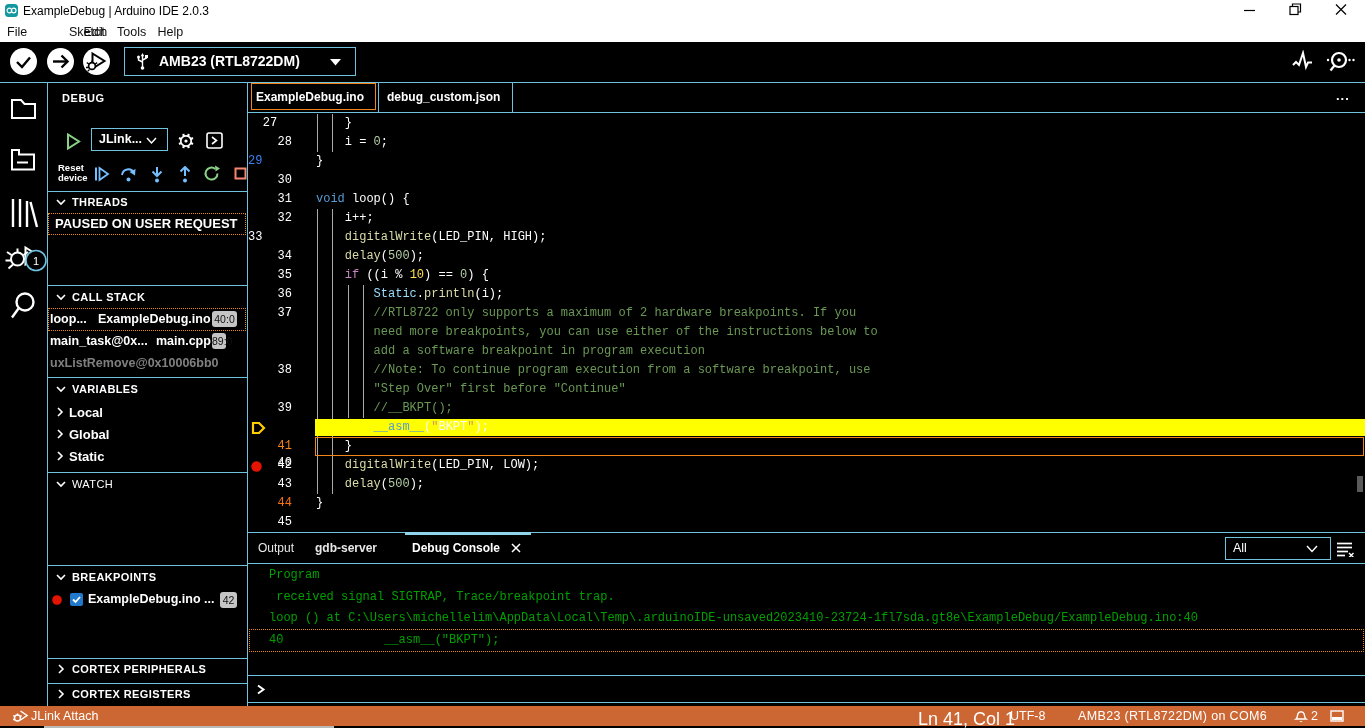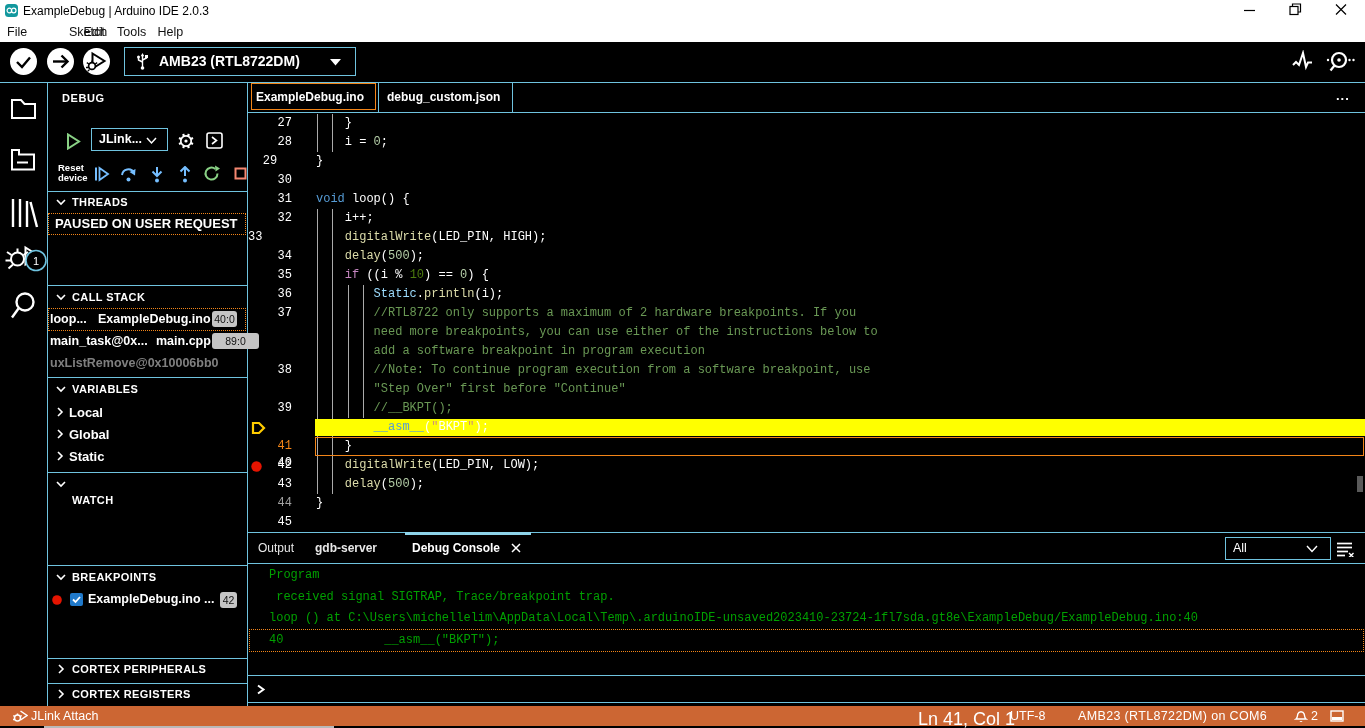--- a/index.html
+++ b/index.html
@@ -161,21 +161,21 @@
 <svg style="position:absolute;left:56px;top:292px" width="10" height="10" viewBox="0 0 10 10">
     <polyline points="1,3 5,7 9,3" fill="none" stroke="#fff" stroke-width="1.6"></polyline>
   </svg>
 <div style="position:absolute;left:72px;top:291px;font-size:11px;font-weight:700;color:#fff;letter-spacing:.4px;">CALL STACK</div>
 <div style="position:absolute;left:47.5px;top:307.5px;width:198px;height:23px;border:1px dotted #F38518;box-sizing:border-box;"></div>
 <div style="position:absolute;left:50px;top:312px;font-size:12.5px;font-weight:700;color:#fff;">loop...</div>
 <div style="position:absolute;left:98px;top:312px;font-size:12.5px;font-weight:700;color:#fff;">ExampleDebug.ino</div>
 <div style="position:absolute;left:212px;top:311px;width:25px;height:16px;background:#c5c5c5;border-radius:3px;color:#111;font-size:10.5px;line-height:16px;text-align:center;">40:0</div>
 <div style="position:absolute;left:50px;top:334px;font-size:12.5px;font-weight:700;color:#fff;">main_task@0x...</div>
 <div style="position:absolute;left:156px;top:334px;font-size:12.5px;font-weight:700;color:#fff;">main.cpp</div>
-<div style="position:absolute;left:212px;top:333px;width:47px;height:16px;background:#c5c5c5;border-radius:3px;color:#111;font-size:10.5px;line-height:16px;text-align:center;">89:0</div>
+<div style="position:absolute;left:212px;top:333px;width:14px;height:16px;background:#c5c5c5;border-radius:3px;color:#111;font-size:10.5px;line-height:16px;text-align:center;">89:0</div>
 <div style="position:absolute;left:50px;top:356px;font-size:12.5px;font-weight:700;color:#808080;">uxListRemove@0x10006bb0</div>
 <div style="position:absolute;left:47px;top:377px;width:201px;height:1px;background:#6FC3DF;"></div>
 <svg style="position:absolute;left:56px;top:384px" width="10" height="10" viewBox="0 0 10 10">
     <polyline points="1,3 5,7 9,3" fill="none" stroke="#fff" stroke-width="1.6"></polyline>
   </svg>
 <div style="position:absolute;left:72px;top:383px;font-size:11px;font-weight:700;color:#fff;letter-spacing:.4px;">VARIABLES</div>
 <svg style="position:absolute;left:55px;top:407px" width="10" height="10" viewBox="0 0 10 10">
     <polyline points="3,1 7,5 3,9" fill="none" stroke="#fff" stroke-width="1.6"></polyline>
   </svg>
 <div style="position:absolute;left:69px;top:405px;font-size:13px;font-weight:700;color:#fff;">Local</div>
@@ -184,21 +184,21 @@
   </svg>
 <div style="position:absolute;left:69px;top:427px;font-size:13px;font-weight:700;color:#fff;">Global</div>
 <svg style="position:absolute;left:55px;top:451px" width="10" height="10" viewBox="0 0 10 10">
     <polyline points="3,1 7,5 3,9" fill="none" stroke="#fff" stroke-width="1.6"></polyline>
   </svg>
 <div style="position:absolute;left:69px;top:449px;font-size:13px;font-weight:700;color:#fff;">Static</div>
 <div style="position:absolute;left:47px;top:472px;width:201px;height:1px;background:#6FC3DF;"></div>
 <svg style="position:absolute;left:56px;top:479px" width="10" height="10" viewBox="0 0 10 10">
     <polyline points="1,3 5,7 9,3" fill="none" stroke="#fff" stroke-width="1.6"></polyline>
   </svg>
-<div style="position:absolute;left:72px;top:494px;font-size:11px;font-weight:700;color:#fff;letter-spacing:.4px;">WATCH</div>
+<div style="position:absolute;left:72px;top:478px;font-size:11px;font-weight:400;color:#fff;letter-spacing:.4px;">WATCH</div>
 <div style="position:absolute;left:47px;top:565px;width:201px;height:1px;background:#6FC3DF;"></div>
 <svg style="position:absolute;left:56px;top:572px" width="10" height="10" viewBox="0 0 10 10">
     <polyline points="1,3 5,7 9,3" fill="none" stroke="#fff" stroke-width="1.6"></polyline>
   </svg>
 <div style="position:absolute;left:72px;top:571px;font-size:11px;font-weight:700;color:#fff;letter-spacing:.4px;">BREAKPOINTS</div>
 <svg style="position:absolute;left:52px;top:595px" width="10" height="10">
     <circle cx="5" cy="5" r="4.8" fill="#E51400"></circle>
   </svg>
 <div style="position:absolute;left:70px;top:593px;width:13px;height:13px;background:#2079CA;border-radius:2px;"></div>
 <svg style="position:absolute;left:70px;top:593px" width="13" height="13" viewBox="0 0 13 13">
@@ -233,48 +233,48 @@
     <div style="position:absolute;left:363px;top:285px;width:1px;height:133px;background:#aaaaaa;"></div>
     <div style="position:absolute;left:315px;top:419px;width:1050px;height:17px;background:#FFFF00;"></div>
     <div style="position:absolute;left:315px;top:437px;width:1049px;height:19px;border:1px solid #F38518;box-sizing:border-box;"></div>
     <svg style="position:absolute;left:251px;top:421px" width="15" height="14" viewBox="0 0 15 14">
       <polygon points="2,2 8,2 13,7 8,12 2,12" fill="none" stroke="#FFCC00" stroke-width="2.2"></polygon>
     </svg>
     <svg style="position:absolute;left:251px;top:461px" width="11" height="11">
       <circle cx="5.5" cy="5.5" r="5.2" fill="#E51400"></circle>
     </svg>
     <div style="position:absolute;left:1357px;top:476px;width:6px;height:16px;background:#5a5a5a;"></div>
-<div style="position:absolute;left:248px;top:114px;width:44px;height:19px;line-height:19px;text-align:right;color:#FFFFFF;">27</div>
+<div style="position:absolute;left:248px;top:114px;width:44px;height:19px;line-height:19px;text-align:center;color:#FFFFFF;">27</div>
     <div style="position:absolute;left:248px;top:133px;width:44px;height:19px;line-height:19px;text-align:right;color:#FFFFFF;">28</div>
-    <div style="position:absolute;left:248px;top:152px;width:44px;height:19px;line-height:19px;text-align:center;color:#ffffff;">29</div>
+    <div style="position:absolute;left:248px;top:152px;width:44px;height:19px;line-height:19px;text-align:left;color:#3b82f6;">29</div>
     <div style="position:absolute;left:248px;top:171px;width:44px;height:19px;line-height:19px;text-align:right;color:#FFFFFF;">30</div>
     <div style="position:absolute;left:248px;top:190px;width:44px;height:19px;line-height:19px;text-align:right;color:#FFFFFF;">31</div>
     <div style="position:absolute;left:248px;top:209px;width:44px;height:19px;line-height:19px;text-align:right;color:#FFFFFF;">32</div>
     <div style="position:absolute;left:248px;top:228px;width:44px;height:19px;line-height:19px;text-align:left;color:#FFFFFF;">33</div>
     <div style="position:absolute;left:248px;top:247px;width:44px;height:19px;line-height:19px;text-align:right;color:#FFFFFF;">34</div>
     <div style="position:absolute;left:248px;top:266px;width:44px;height:19px;line-height:19px;text-align:right;color:#FFFFFF;">35</div>
     <div style="position:absolute;left:248px;top:285px;width:44px;height:19px;line-height:19px;text-align:right;color:#FFFFFF;">36</div>
     <div style="position:absolute;left:248px;top:304px;width:44px;height:19px;line-height:19px;text-align:right;color:#FFFFFF;">37</div>
     <div style="position:absolute;left:248px;top:361px;width:44px;height:19px;line-height:19px;text-align:right;color:#FFFFFF;">38</div>
     <div style="position:absolute;left:248px;top:399px;width:44px;height:19px;line-height:19px;text-align:right;color:#FFFFFF;">39</div>
     <div style="position:absolute;left:248px;top:418px;width:44px;height:19px;line-height:19px;text-align:right;color:#FFFFFF;margin-top:36px;">40</div>
     <div style="position:absolute;left:248px;top:437px;width:44px;height:19px;line-height:19px;text-align:right;color:#F38518;">41</div>
     <div style="position:absolute;left:248px;top:456px;width:44px;height:19px;line-height:19px;text-align:right;color:#FFFFFF;">42</div>
     <div style="position:absolute;left:248px;top:475px;width:44px;height:19px;line-height:19px;text-align:right;color:#FFFFFF;">43</div>
-    <div style="position:absolute;left:248px;top:494px;width:44px;height:19px;line-height:19px;text-align:right;color:#a3a3a3;">44</div>
+    <div style="position:absolute;left:248px;top:494px;width:44px;height:19px;line-height:19px;text-align:right;color:#f97316;">44</div>
     <div style="position:absolute;left:248px;top:513px;width:44px;height:19px;line-height:19px;text-align:right;color:#FFFFFF;">45</div>
 <div style="position:absolute;left:316px;top:114px;height:19px;line-height:19px;white-space:pre;"><span style="color:#FFFFFF">    }</span></div>
     <div style="position:absolute;left:316px;top:133px;height:19px;line-height:19px;white-space:pre;"><span style="color:#FFFFFF">    i = </span><span style="color:#B5CEA8">0</span><span style="color:#FFFFFF">;</span></div>
     <div style="position:absolute;left:316px;top:152px;height:19px;line-height:19px;white-space:pre;"><span style="color:#FFFFFF">}</span></div>
     <div style="position:absolute;left:316px;top:171px;height:19px;line-height:19px;white-space:pre;"></div>
     <div style="position:absolute;left:316px;top:190px;height:19px;line-height:19px;white-space:pre;"><span style="color:#569CD6">void</span><span style="color:#FFFFFF"> loop() {</span></div>
     <div style="position:absolute;left:316px;top:209px;height:19px;line-height:19px;white-space:pre;"><span style="color:#FFFFFF">    i++;</span></div>
     <div style="position:absolute;left:316px;top:228px;height:19px;line-height:19px;white-space:pre;"><span style="color:#FFFFFF">    </span><span style="color:#DCDCAA">digitalWrite</span><span style="color:#FFFFFF">(LED_PIN, HIGH);</span></div>
     <div style="position:absolute;left:316px;top:247px;height:19px;line-height:19px;white-space:pre;"><span style="color:#FFFFFF">    </span><span style="color:#DCDCAA">delay</span><span style="color:#FFFFFF">(</span><span style="color:#B5CEA8">500</span><span style="color:#FFFFFF">);</span></div>
-    <div style="position:absolute;left:316px;top:266px;height:19px;line-height:19px;white-space:pre;"><span style="color:#FFFFFF">    </span><span style="color:#C586C0">if</span><span style="color:#FFFFFF"> ((i % </span><span style="color:#4d7c0f">10</span><span style="color:#FFFFFF">) == </span><span style="color:#B5CEA8">0</span><span style="color:#FFFFFF">) {</span></div>
+    <div style="position:absolute;left:316px;top:266px;height:19px;line-height:19px;white-space:pre;"><span style="color:#FFFFFF">    </span><span style="color:#C586C0">if</span><span style="color:#FFFFFF"> ((i % </span><span style="color:#fde047">10</span><span style="color:#FFFFFF">) == </span><span style="color:#B5CEA8">0</span><span style="color:#FFFFFF">) {</span></div>
     <div style="position:absolute;left:316px;top:285px;height:19px;line-height:19px;white-space:pre;"><span style="color:#FFFFFF">        </span><span style="color:#9CDCFE">Static</span><span style="color:#FFFFFF">.</span><span style="color:#DCDCAA">println</span><span style="color:#FFFFFF">(i);</span></div>
     <div style="position:absolute;left:316px;top:304px;height:19px;line-height:19px;white-space:pre;"><span style="color:#6A9955">        //RTL8722 only supports a maximum of 2 hardware breakpoints. If you</span></div>
     <div style="position:absolute;left:316px;top:323px;height:19px;line-height:19px;white-space:pre;"><span style="color:#6A9955">        need more breakpoints, you can use either of the instructions below to</span></div>
     <div style="position:absolute;left:316px;top:342px;height:19px;line-height:19px;white-space:pre;"><span style="color:#6A9955">        add a software breakpoint in program execution</span></div>
     <div style="position:absolute;left:316px;top:361px;height:19px;line-height:19px;white-space:pre;"><span style="color:#6A9955">        //Note: To continue program execution from a software breakpoint, use</span></div>
     <div style="position:absolute;left:316px;top:380px;height:19px;line-height:19px;white-space:pre;"><span style="color:#6A9955">        "Step Over" first before "Continue"</span></div>
     <div style="position:absolute;left:316px;top:399px;height:19px;line-height:19px;white-space:pre;"><span style="color:#6A9955">        //__BKPT();</span></div>
     <div style="position:absolute;left:316px;top:418px;height:19px;line-height:19px;white-space:pre;"><span style="color:#FFFFFF">        </span><span style="color:#569CD6">__asm__</span><span style="color:#FFFFFF">(</span><span style="color:#CE9178">"</span><span style="color:#FFFFFF">BKPT</span><span style="color:#CE9178">"</span><span style="color:#FFFFFF">);</span></div>
     <div style="position:absolute;left:316px;top:437px;height:19px;line-height:19px;white-space:pre;"><span style="color:#FFFFFF">    }</span></div>
     <div style="position:absolute;left:316px;top:456px;height:19px;line-height:19px;white-space:pre;"><span style="color:#FFFFFF">    </span><span style="color:#DCDCAA">digitalWrite</span><span style="color:#FFFFFF">(LED_PIN, LOW);</span></div>

